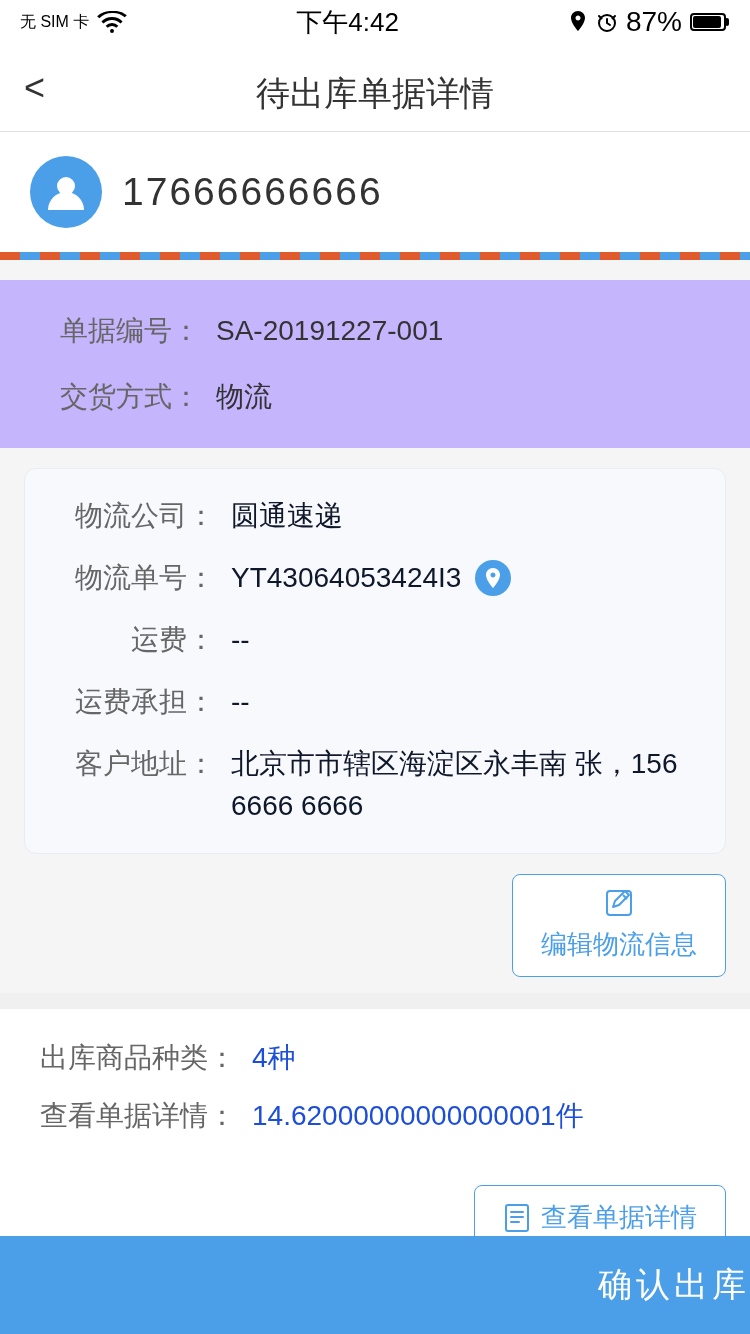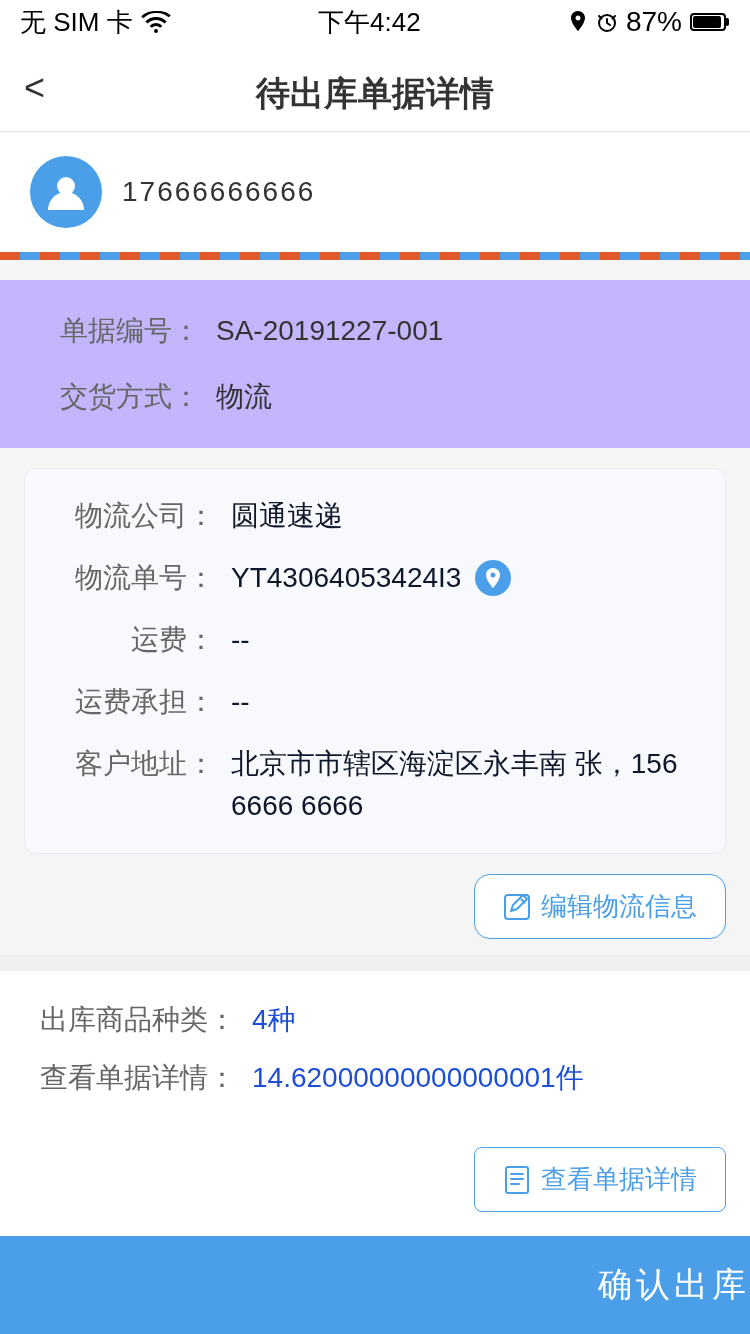--- a/index.html
+++ b/index.html
@@ -22,21 +22,21 @@
       align-items: center;
       justify-content: space-between;
       padding: 0 20px;
       font-size: 24px;
       color: #000;
     }
     .status-left {
       display: flex;
       align-items: center;
       gap: 8px;
-      font-size: 26px;
+      font-size: 16px;
     }
     .status-center {
       font-size: 26px;
       font-weight: 500;
     }
     .status-right {
       display: flex;
       align-items: center;
       gap: 8px;
       font-size: 28px;
@@ -55,21 +55,21 @@
     }
     .nav-back {
       position: absolute;
       left: 24px;
       font-size: 36px;
       color: #333;
       cursor: pointer;
     }
     .nav-title {
       font-size: 34px;
-      font-weight: 700;
+      font-weight: 400;
       color: #333;
       margin-top: 13px;
     }
 
     
     .dashed-divider {
       width: 100%;
       height: 8px;
       background: repeating-linear-gradient(
         90deg,
@@ -96,21 +96,21 @@
       display: flex;
       align-items: center;
       justify-content: center;
     }
     .user-avatar svg {
       width: 44px;
       height: 44px;
       fill: #fff;
     }
     .user-phone {
-      font-size: 28px;
+      font-size: 39px;
       color: #333;
       font-weight: 500;
       letter-spacing: 2px;
     }
 
     
     .section {
       background: #c4b5fd;
       margin-top: 20px;
       padding: 30px 40px;
@@ -184,29 +184,30 @@
     }
 
     
     .edit-btn-row {
       display: flex;
       justify-content: flex-end;
       padding: 0 24px 16px 24px;
     }
     .edit-btn {
       border: 1px solid #4a9fe8;
-      border-radius: 16px;
+      border-radius: 8px;
       padding: 14px 28px;
       color: #4a9fe8;
       font-size: 26px;
       display: flex;
       align-items: center;
       gap: 10px;
       background: #fff;
       cursor: pointer;
+      flex-direction: column;
     }
     .edit-btn svg {
       width: 28px;
       height: 28px;
     }
 
     
     .gray-divider {
       width: 100%;
       height: 16px;

